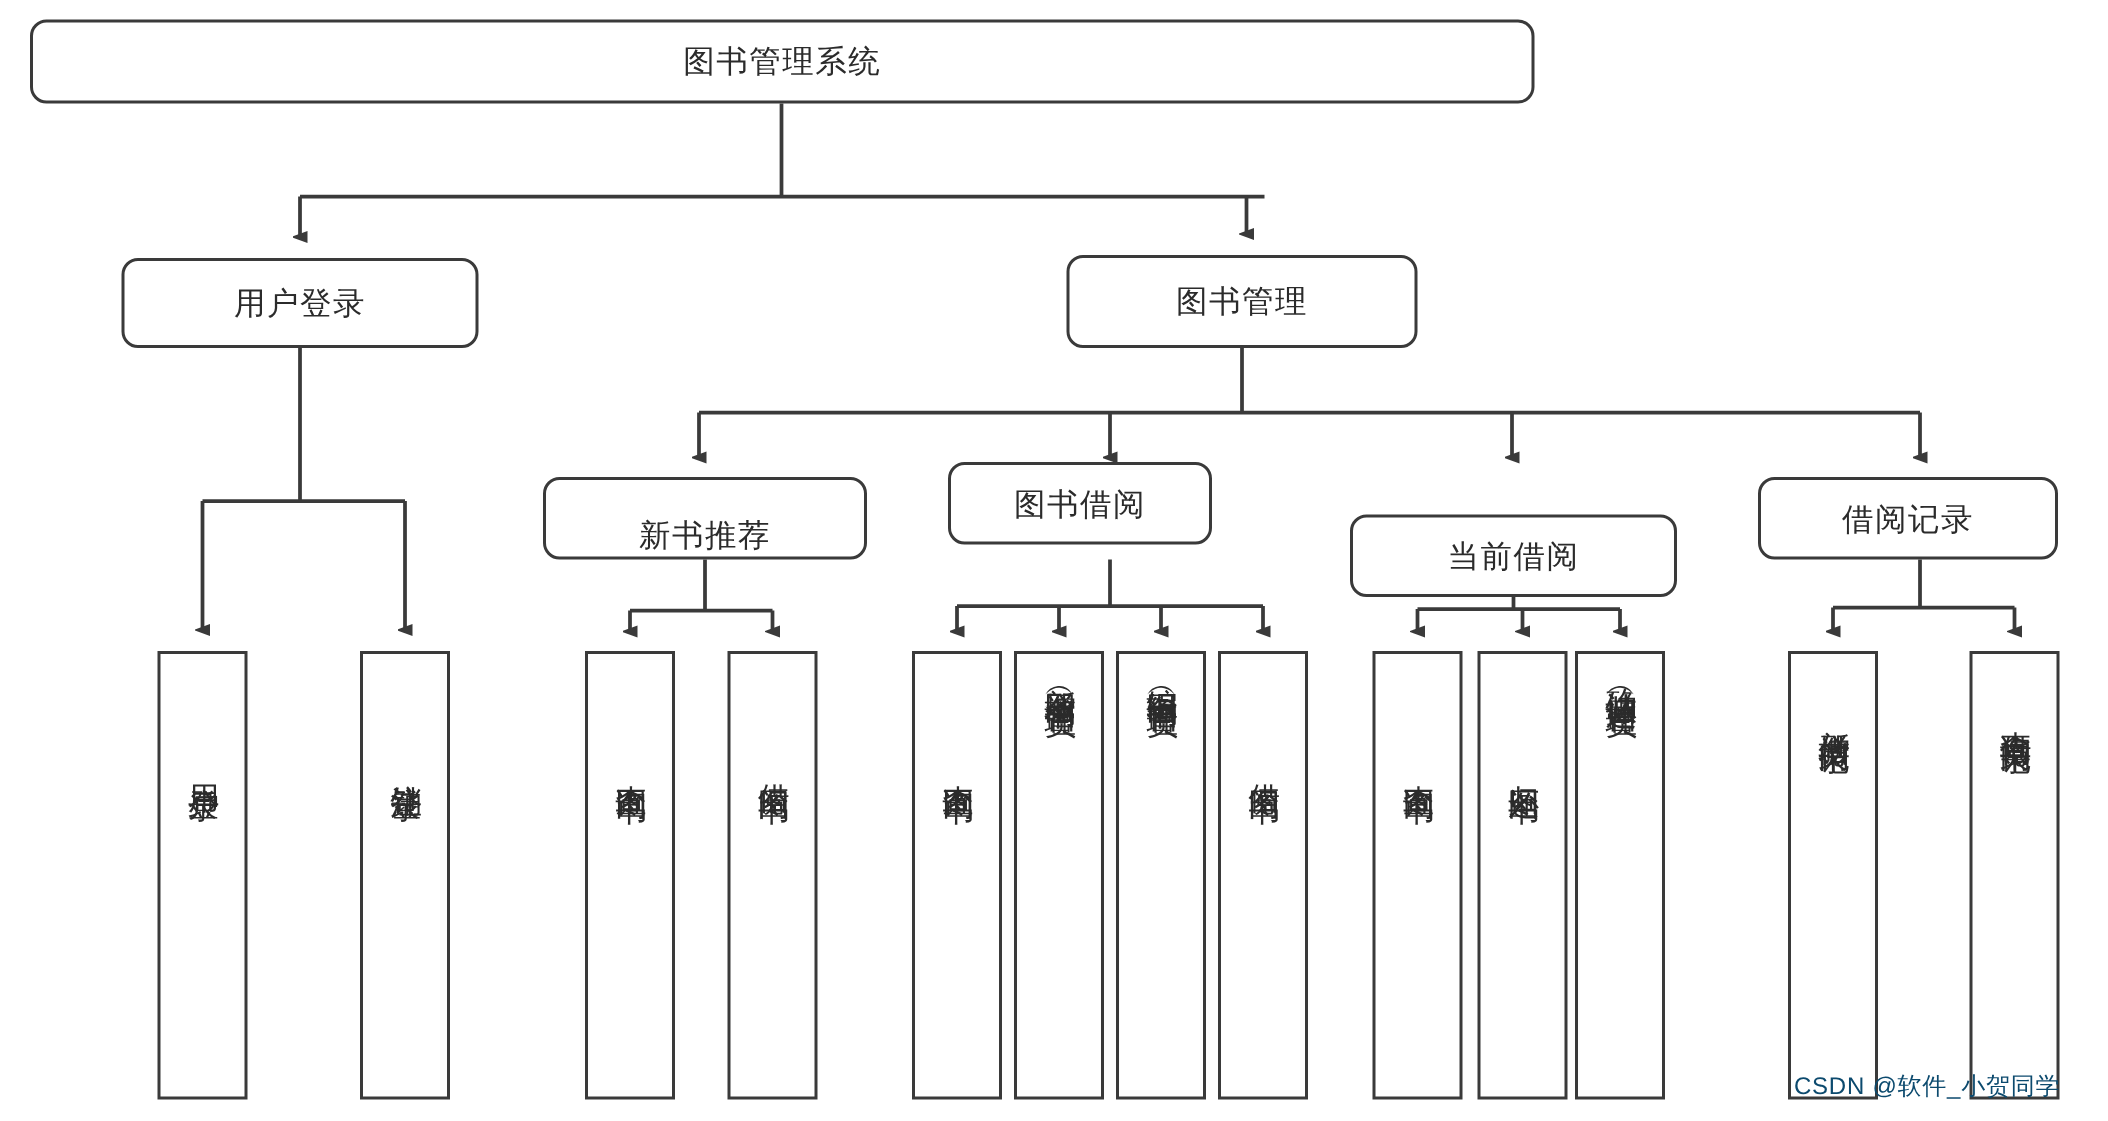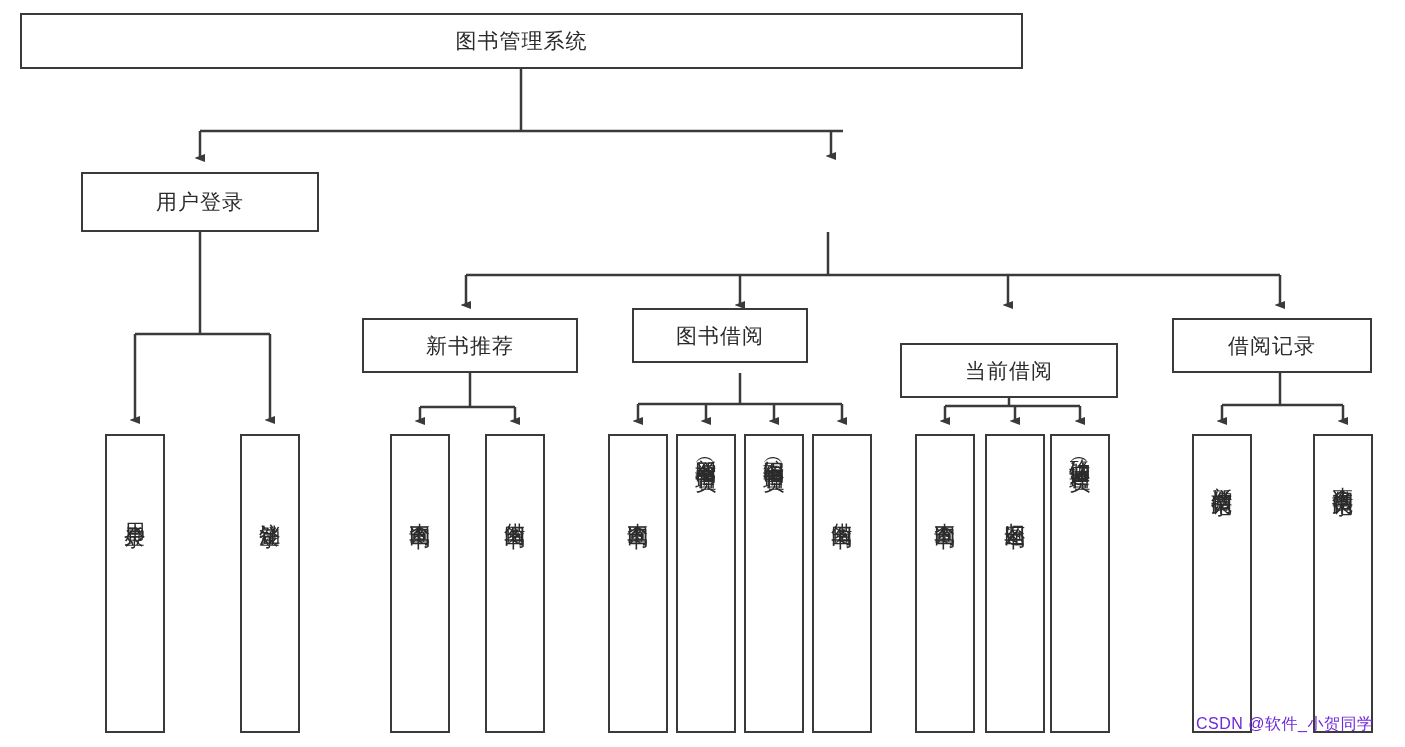--- a/index.html
+++ b/index.html
@@ -31,20 +31,21 @@
     background: #ffffff;
     border: 2px solid #3a3a3a;
     display: flex;
     align-items: center;
     justify-content: center;
     color: #2b2b2b;
   }
   .node.h {
     font-size: 21px;
     letter-spacing: 1px;
+    border-radius: 11px;
   }
   .node.v {
     align-items: flex-start;
     justify-content: center;
     padding-top: 6px;
   }
   .vtext {
     writing-mode: vertical-rl;
     text-orientation: upright;
     font-size: 21px;
@@ -52,21 +53,21 @@
     letter-spacing: 2px;
     white-space: nowrap;
     color: #2b2b2b;
   }
   .vtext.tall {
     padding-top: 0px;
   }
   .watermark {
     position: absolute;
     font-size: 16px;
-    color: #6d28d9;
+    color: #0c4a6e;
     letter-spacing: 0.5px;
     white-space: nowrap;
   }
 </style>
 </head>
 <body>
 
 <div id="canvas">
 
   <svg class="wires" viewBox="0 0 1405 747" xmlns="http://www.w3.org/2000/svg">
@@ -119,22 +120,25 @@
     </g>
   </svg>
 
   <div class="node h" style="left:20px; top:13px; width:1003px; height:56px;">
     <span>图书管理系统</span>
   </div>
 
   <div class="node h" style="left:81px; top:172px; width:238px; height:60px;">
     <span>用户登录</span>
   </div>
+  <div class="node h" style="left:711px; top:170px; width:234px; height:62px;">
+    <span>图书管理</span>
+  </div>
 
-  <div class="node h" style="left:362px; top:318px; width:216px; height:55px;">
+  <div class="node h" style="left:362px; top:318px; width:216px; height:55px;align-items:flex-end;">
     <span>新书推荐</span>
   </div>
   <div class="node h" style="left:632px; top:308px; width:176px; height:55px;">
     <span>图书借阅</span>
   </div>
   <div class="node h" style="left:900px; top:318px; width:218px; height:55px;margin-top:25px;">
     <span>当前借阅</span>
   </div>
   <div class="node h" style="left:1172px; top:318px; width:200px; height:55px;">
     <span>借阅记录</span>

